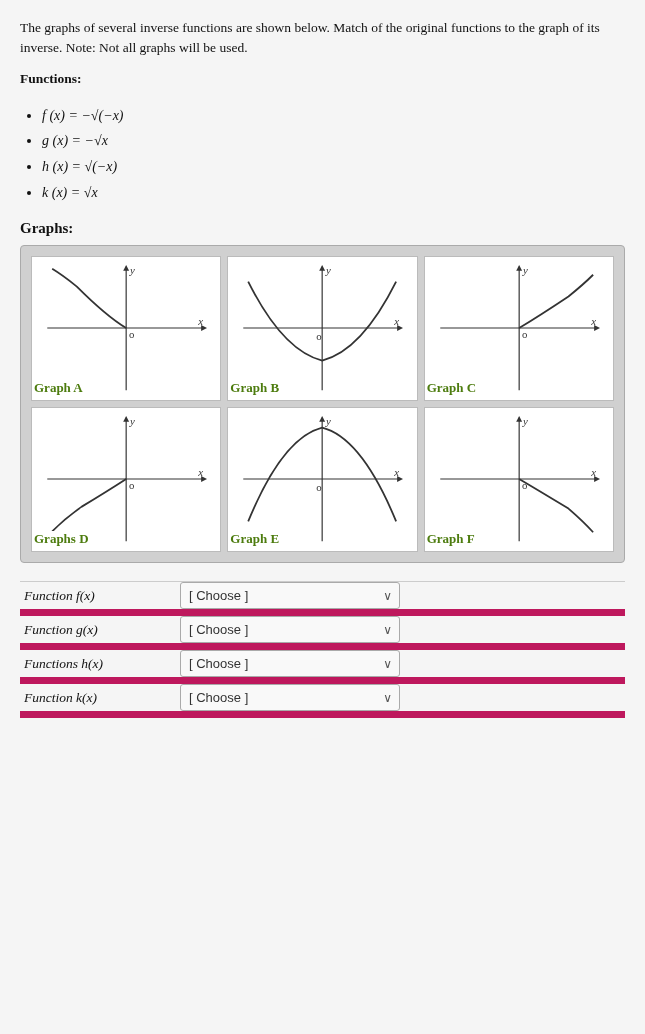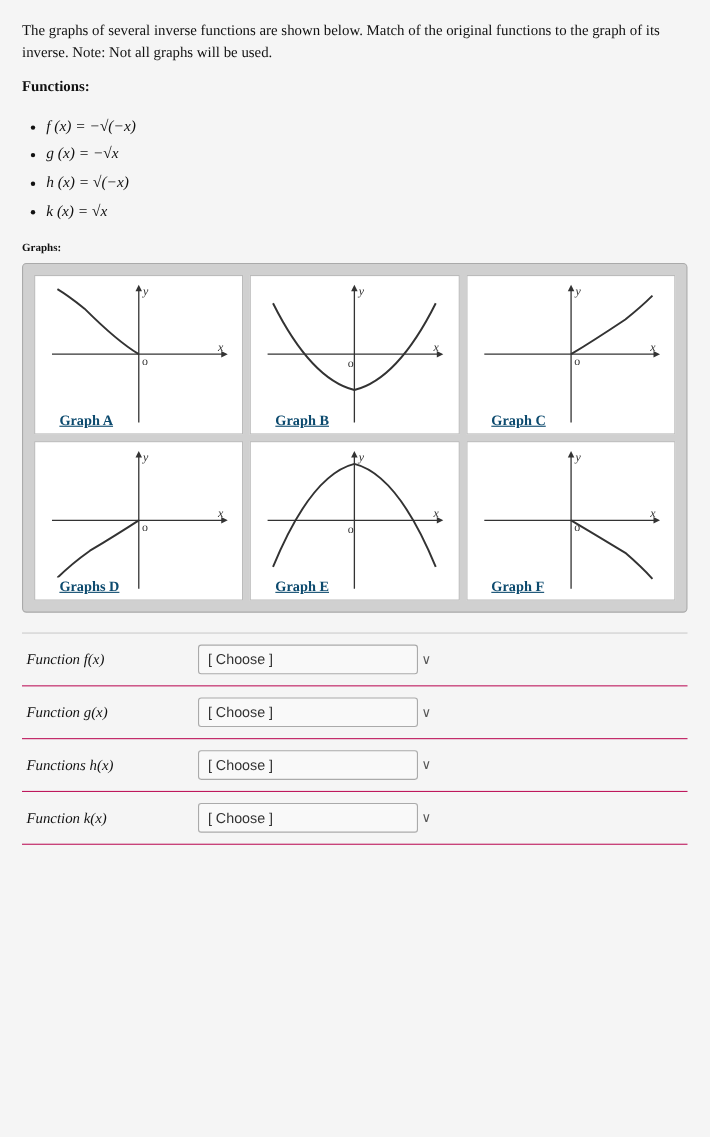--- a/index.html
+++ b/index.html
@@ -26,21 +26,21 @@
       list-style: disc;
       padding-left: 22px;
       margin-bottom: 14px;
       line-height: 1.85;
       font-size: 14px;
     }
     .functions-list li {
       font-style: italic;
     }
     .graphs-section-label {
-      font-size: 10px;
+      font-size: 15px;
       font-weight: bold;
       margin-bottom: 8px;
     }
     .graphs-container {
       background: #d0d0d0;
       border: 1px solid #aaa;
       border-radius: 4px;
       padding: 10px;
       display: grid;
       grid-template-columns: 1fr 1fr 1fr;
@@ -50,55 +50,54 @@
     .graph-cell {
       background: white;
       border: 1px solid #bbb;
       position: relative;
       height: 145px;
       overflow: hidden;
     }
     .graph-label {
       position: absolute;
       bottom: 4px;
-      left: 20px;
+      left: 0;
       font-size: 13px;
       font-weight: bold;
-      color: #0c4a6e;
+      color: #4d7c0f;
       background: white;
       padding: 0 2px;
-      text-decoration: underline;
     }
     .graph-svg {
       width: 100%;
       height: 100%;
     }
     .function-row {
       display: flex;
       align-items: center;
-      padding: 10px 0;
-      border-bottom: 1px solid #be185d;
+      padding: 0 0;
+      border-bottom: 7px solid #be185d;
     }
     .function-row:first-child {
       border-top: 1px solid #ccc;
     }
     .function-name {
       width: 160px;
       font-size: 13.5px;
       font-style: italic;
       color: #111;
       padding-left: 4px;
     }
     .function-select-wrapper {
       flex: 1;
       display: flex;
       align-items: center;
     }
     .function-select {
-      width: 200px;
+      width: 220px;
       padding: 5px 8px;
       font-size: 13px;
       border: 1px solid #aaa;
       background: #f9f9f9;
       border-radius: 3px;
       appearance: none;
       -webkit-appearance: none;
       cursor: pointer;
       color: #333;
     }

